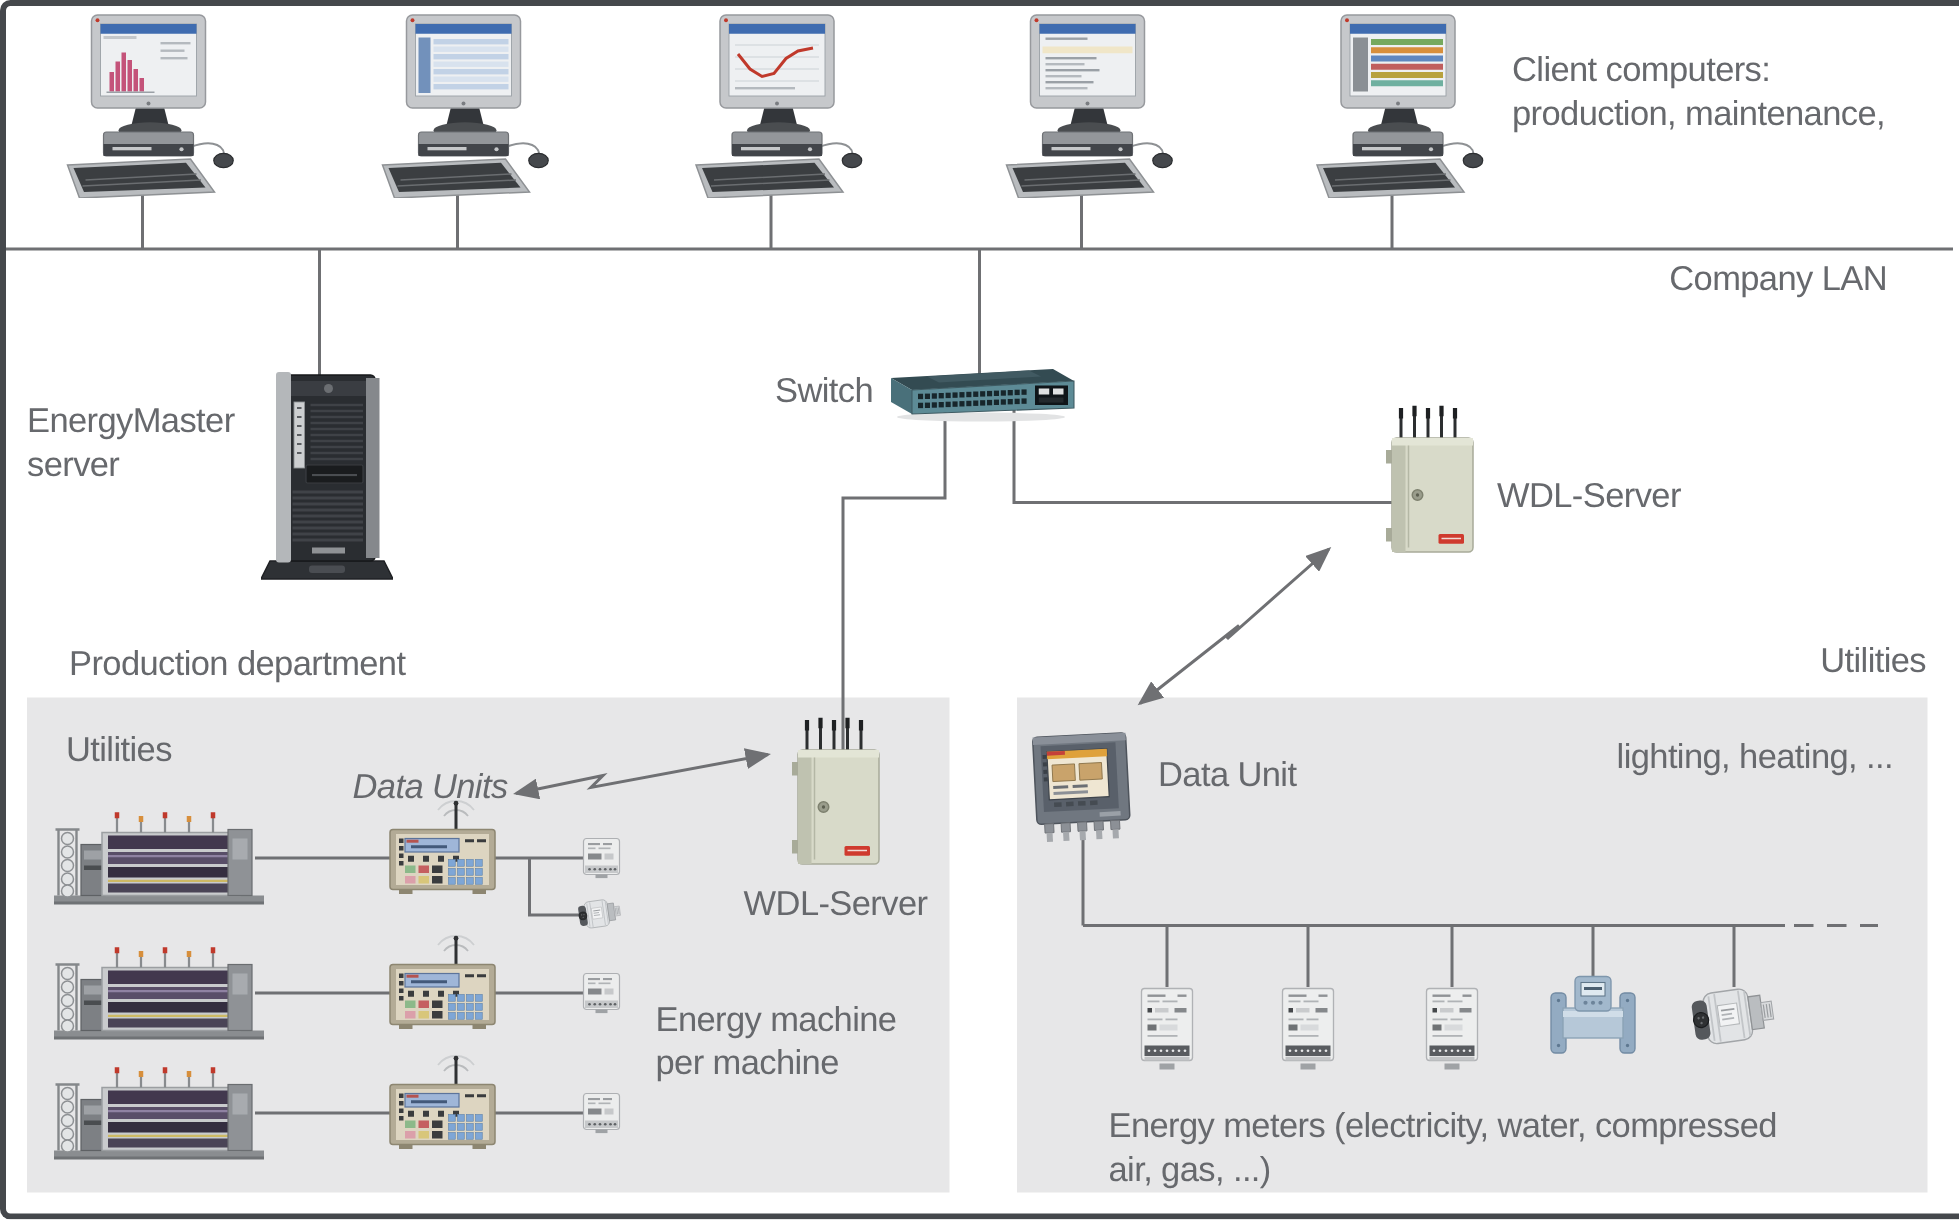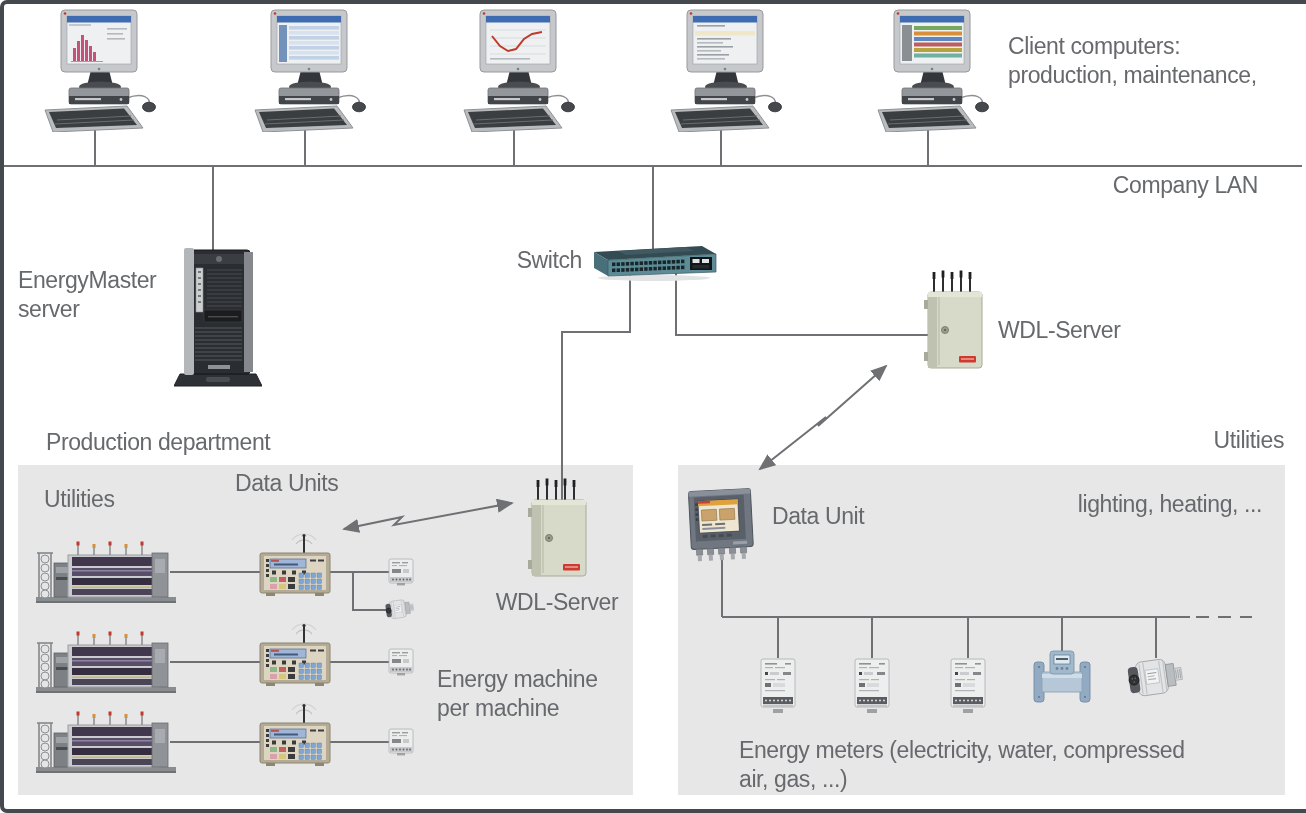--- a/index.html
+++ b/index.html
@@ -519,21 +519,21 @@
     <div>EnergyMaster</div>
     <div>server</div>
   </div>
   <div class="lbl r" style="left:460px;top:246px;width:122px;">Switch</div>
   <div class="lbl" style="left:998px;top:316px;">WDL-Server</div>
 
   <div class="lbl" style="left:18px;top:428px;margin-left:28px;">Production department</div>
   <div class="lbl r" style="left:1100px;top:426px;width:184px;">Utilities</div>
 
   <div class="lbl" style="left:44px;top:485px;">Utilities</div>
-  <div class="lbl" style="left:235px;top:469px;">Data Units</div>
+  <div class="lbl" style="left:235px;top:510px;font-style:italic;">Data Units</div>
   <div class="lbl c" style="left:477px;top:588px;width:160px;">WDL-Server</div>
   <div class="lbl" style="left:437px;top:665px;">
     <div>Energy machine</div>
     <div>per machine</div>
   </div>
 
   <div class="lbl" style="left:772px;top:502px;">Data Unit</div>
   <div class="lbl r" style="left:1000px;top:490px;width:262px;">
     <div>lighting, heating, ...</div>
   </div>

